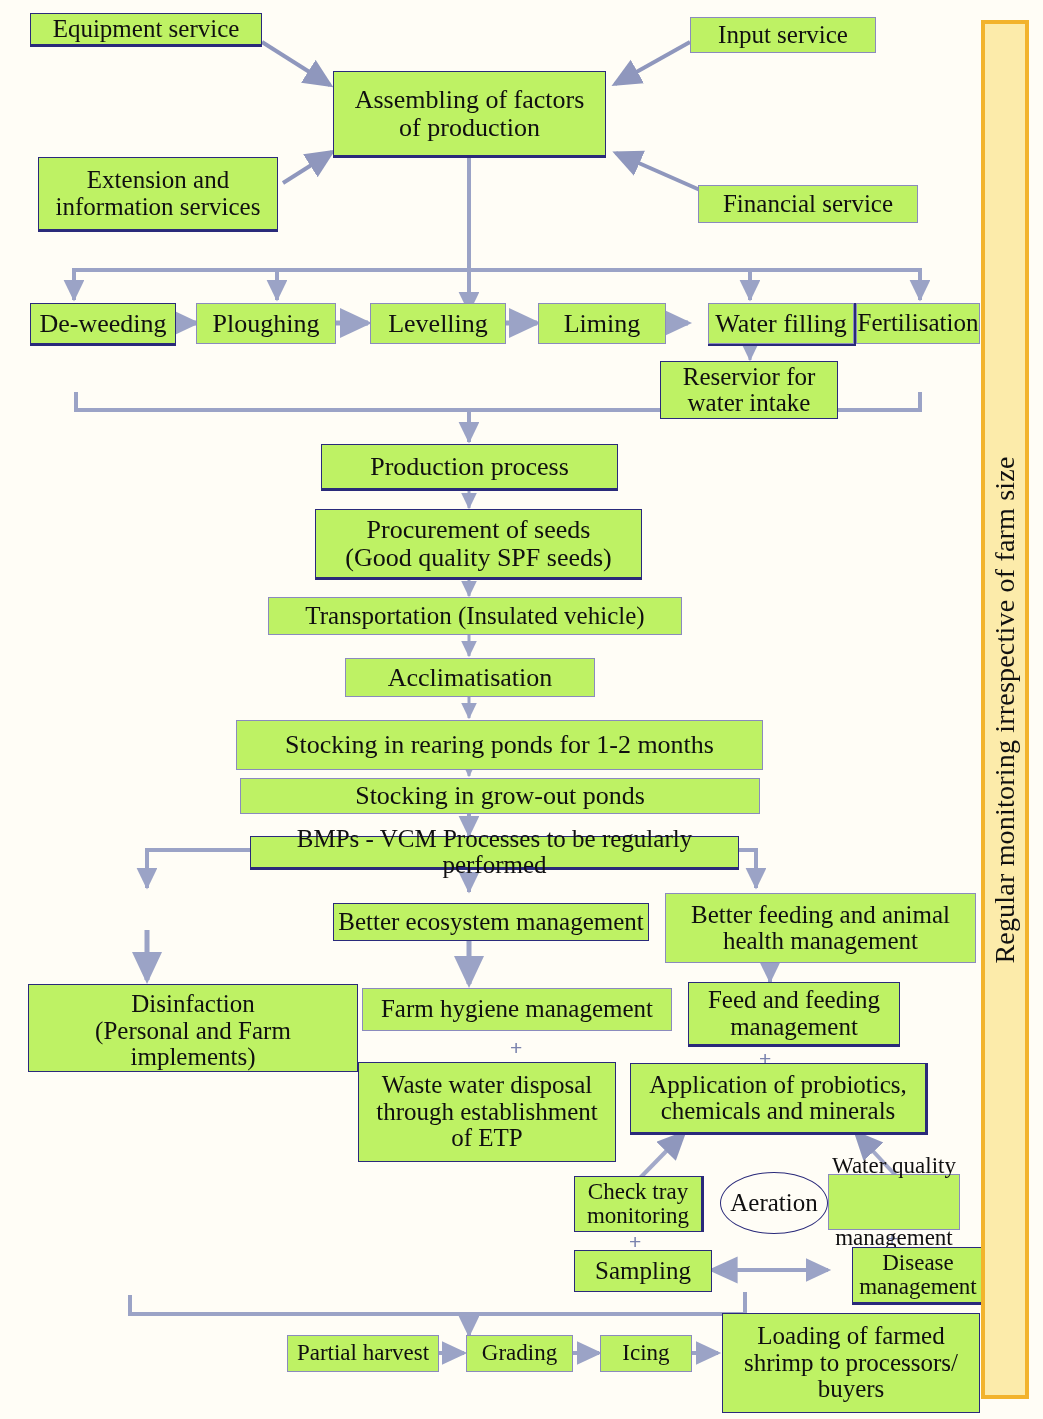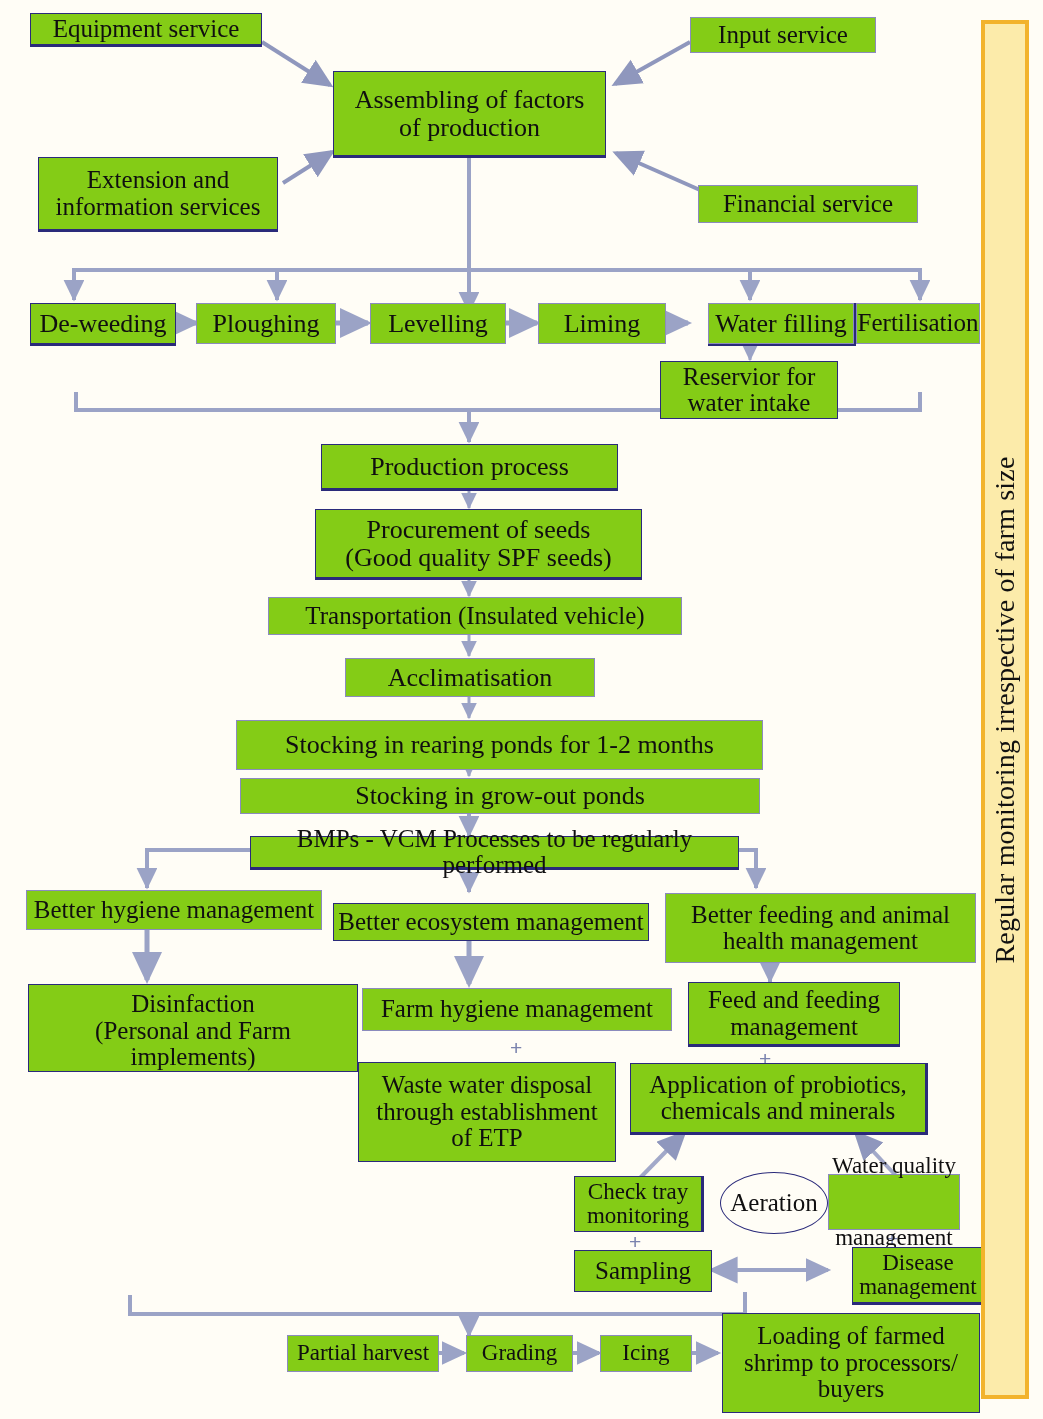--- a/index.html
+++ b/index.html
@@ -12,21 +12,21 @@
     position:relative;
     width:1043px;
     height:1419px;
     background:#fffdf6;
     overflow:hidden;
   }
   
   .bx{
     position:absolute;
     box-sizing:border-box;
-    background:#84cc16;
+    background:#bef264;
     border:1px solid #8b8bbd;
     display:flex;
     align-items:center;
     justify-content:center;
     text-align:center;
     line-height:1.06;
     z-index:6;
     padding:15px 3px;
   }
   .bx.hv{ border-color:#2a2a7a; border-width:1px; }
@@ -226,23 +226,20 @@
   </div>
 
   <div class="bx" style="left:240px;top:778px;width:520px;height:36px;font-size:26px;">
     <span>Stocking in grow-out ponds</span>
   </div>
 
   <div class="bx hv shadeb" style="left:250px;top:836px;width:489px;height:30px;font-size:25px;">
     <span>BMPs - VCM Processes to be regularly performed</span>
   </div>
 
-  <div class="bx" style="left:26px;top:890px;width:296px;height:40px;font-size:25px;">
-    <span>Better hygiene management</span>
-  </div>
 
   <div class="bx hv" style="left:333px;top:903px;width:316px;height:38px;font-size:25px;">
     <span>Better ecosystem management</span>
   </div>
 
   <div class="bx" style="left:665px;top:893px;width:311px;height:70px;font-size:25px;flex-direction:column;">
     <span>Better feeding and animal</span>
     <span>health management</span>
   </div>
 

